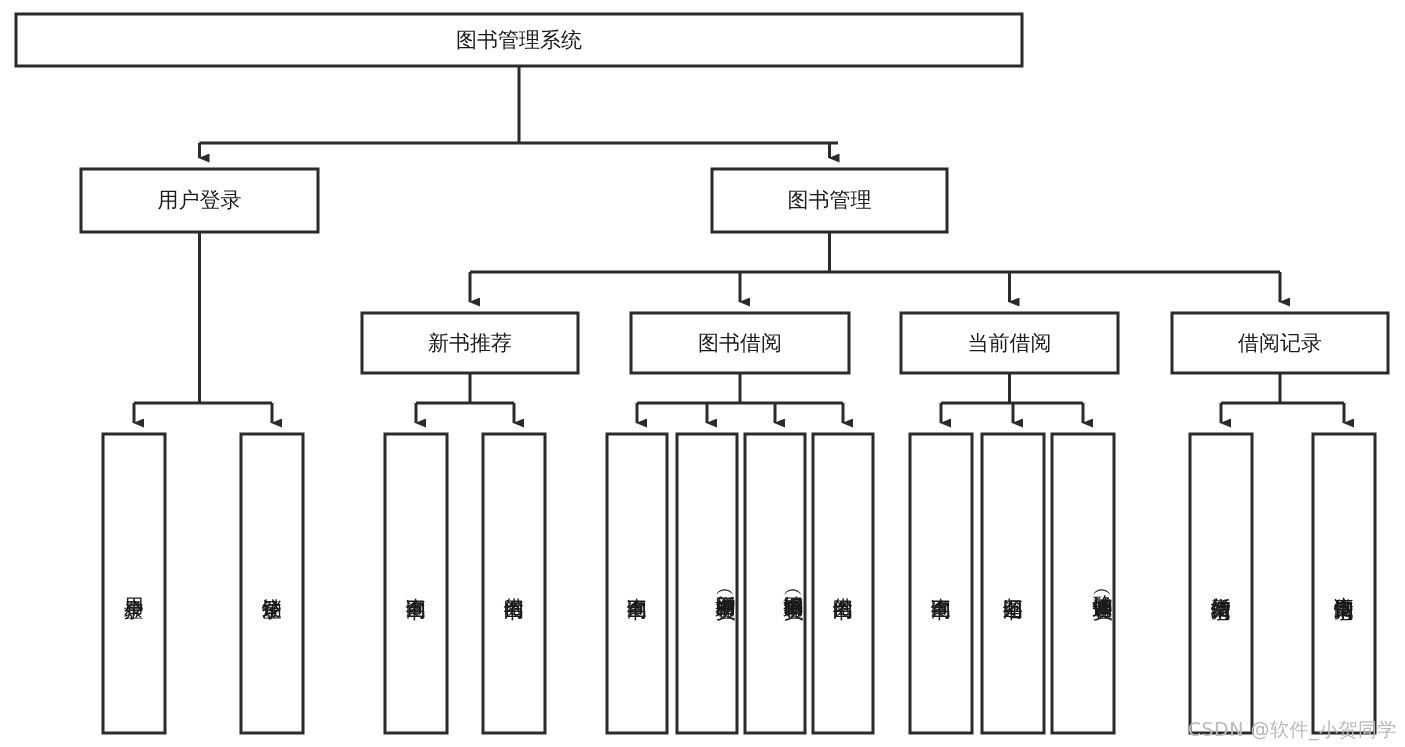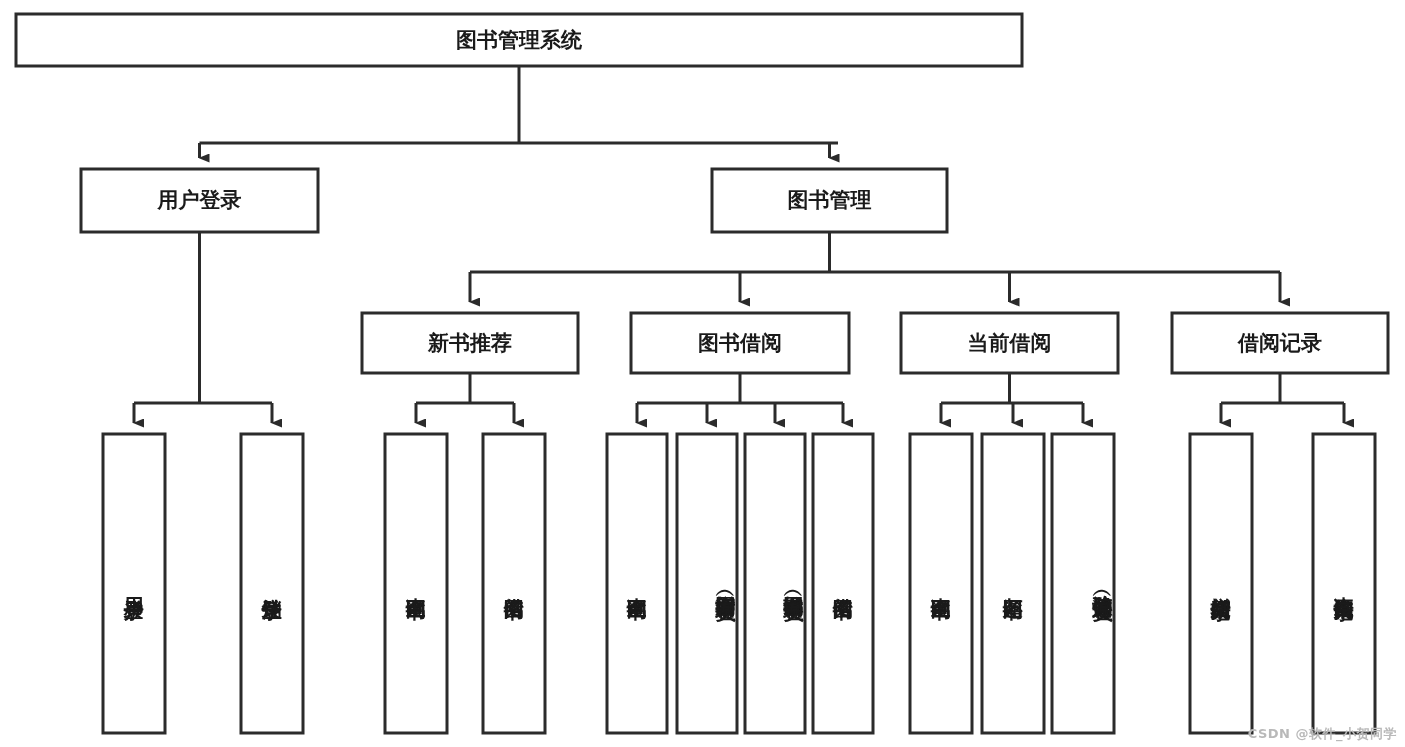--- a/index.html
+++ b/index.html
@@ -11,21 +11,20 @@
     width: 1405px;
     height: 747px;
     font-family: "DejaVu Sans", "Liberation Sans", sans-serif;
     overflow: hidden;
   }
   #diagram-root {
     position: relative;
     width: 1405px;
     height: 747px;
     background: #ffffff;
-    font-weight: bold;
   }
   svg#flowchart {
     position: absolute;
     top: 0;
     left: 0;
     width: 1405px;
     height: 747px;
     display: block;
   }
   .node-rect {
@@ -59,21 +58,21 @@
     display: flex;
     align-items: center;
     justify-content: center;
     pointer-events: none;
   }
   .watermark {
     position: absolute;
     right: 8px;
     bottom: 4px;
     font-family: "DejaVu Sans", "Liberation Sans", sans-serif;
-    font-size: 13px;
+    font-size: 19px;
     color: #b9b9b9;
     white-space: nowrap;
     letter-spacing: 0.5px;
   }
 </style>
 </head>
 <body>
 
 <div id="diagram-root">
 

